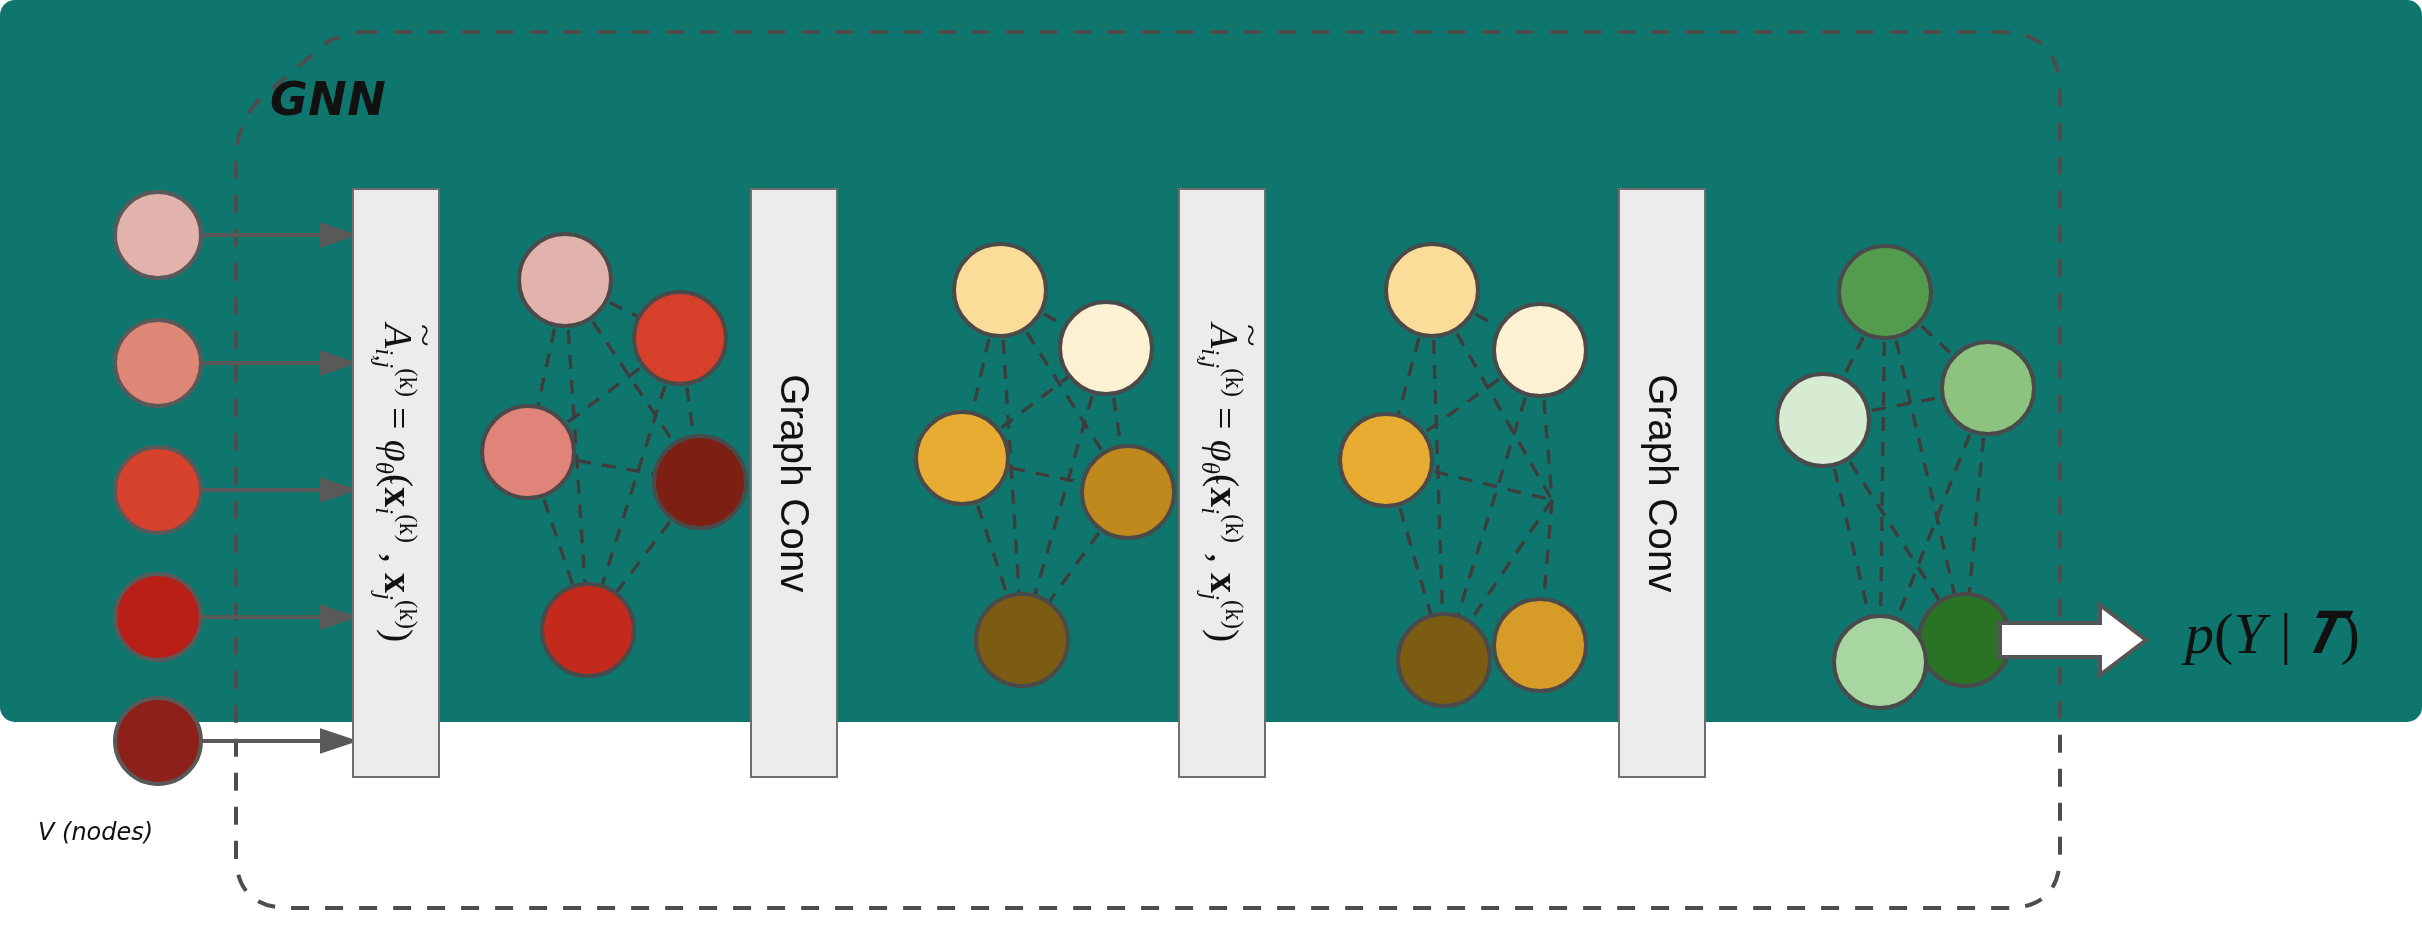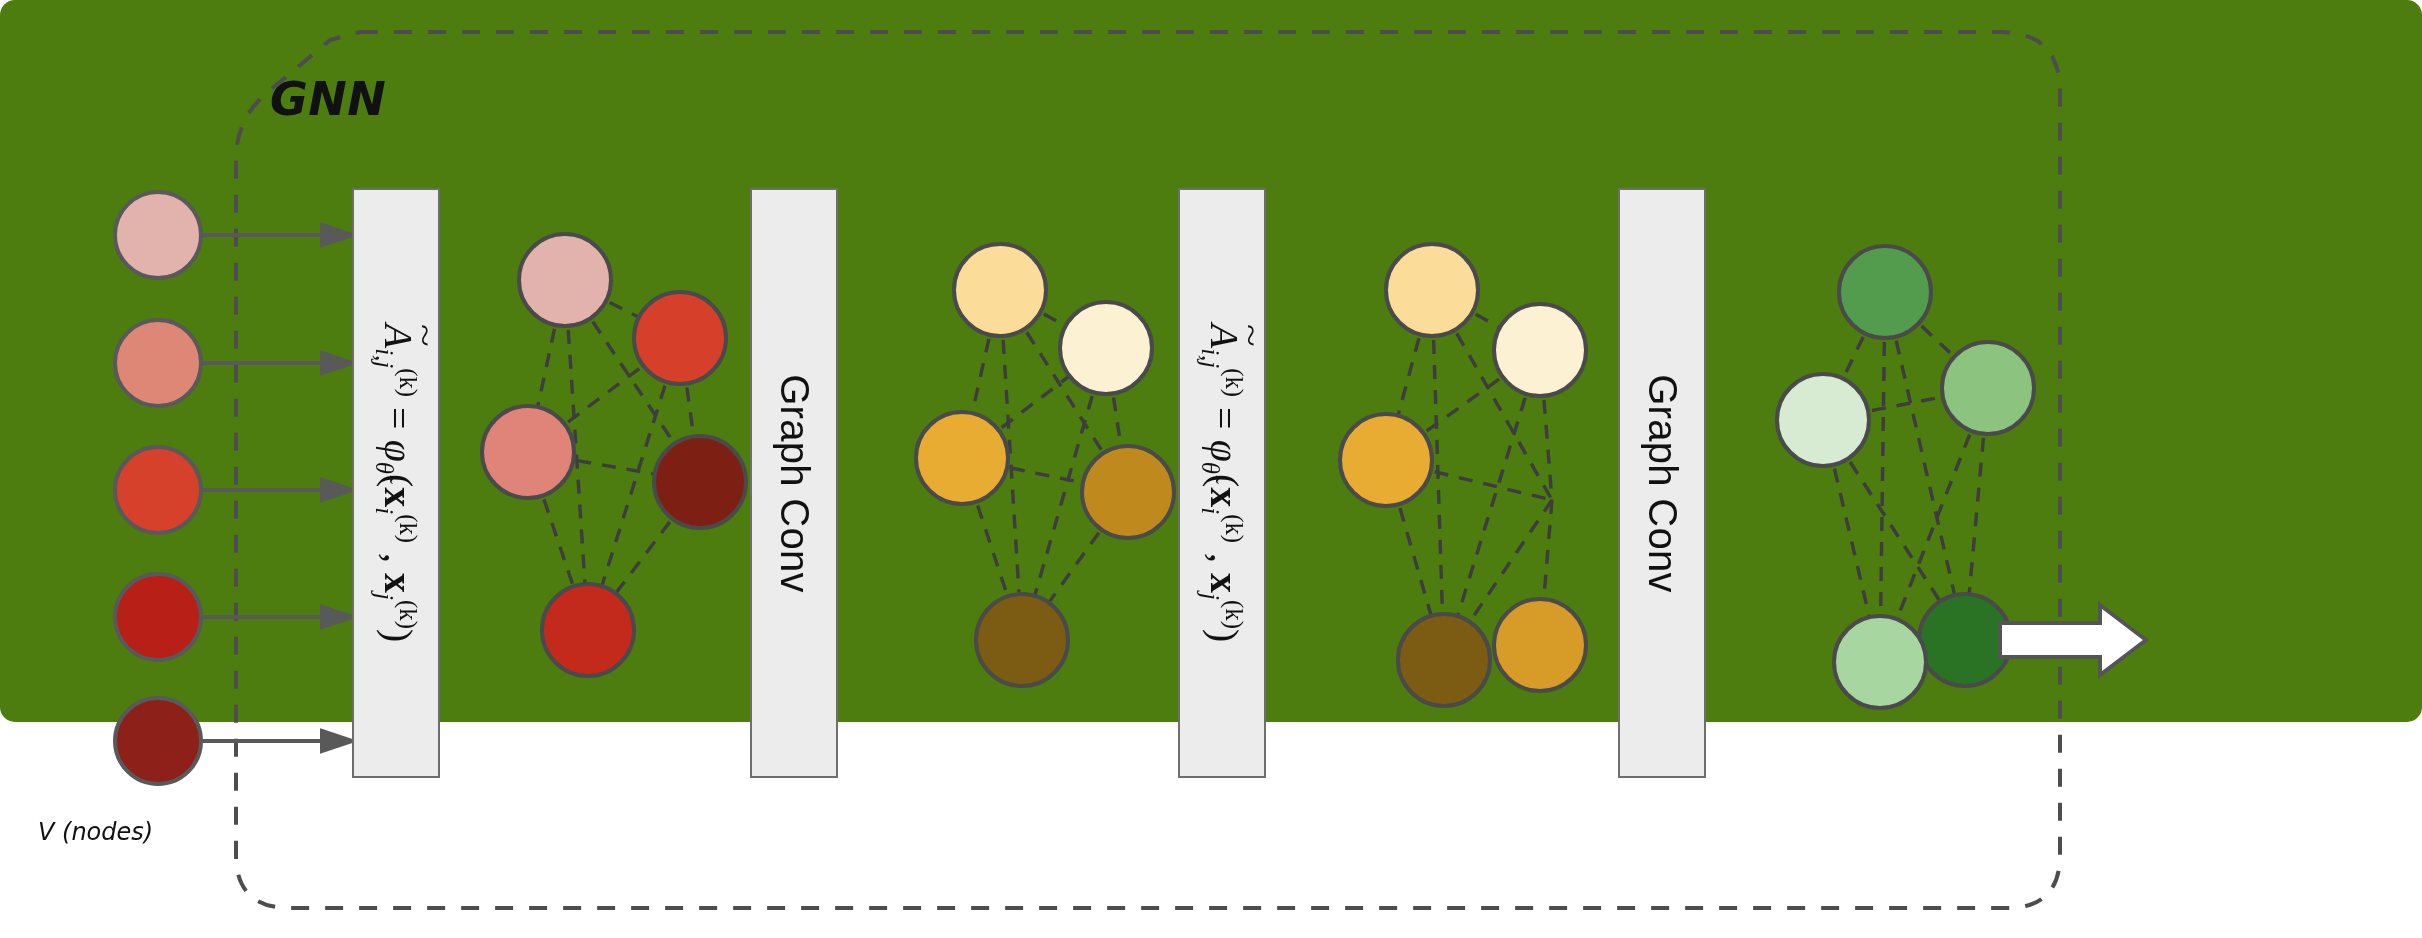--- a/index.html
+++ b/index.html
@@ -1,17 +1,17 @@
 <!DOCTYPE html>
 <html><head>
 <meta charset="utf-8">
 <style>
   html,body{margin:0;padding:0;background:#ffffff;}
   body{width:2422px;height:938px;font-family:"Liberation Sans",sans-serif;overflow:hidden;}
-  #stage{position:relative;width:2422px;height:722px;background:#4d7c0f;border-radius:15px;}
+  #stage{position:relative;width:2422px;height:722px;background:#0f766e;border-radius:15px;}
   svg.layer{position:absolute;left:0;top:0;width:2422px;height:938px;}
 
   .gnn-label{
     position:absolute;font-style:italic;font-weight:600;
     font-family:"DejaVu Sans",sans-serif;
     font-size:46px;color:#111;letter-spacing:.5px;white-space:nowrap;
   }
   .v-label{
     position:absolute;font-style:italic;font-weight:400;
     font-family:"DejaVu Sans",sans-serif;
@@ -203,15 +203,16 @@
   </div>
 
   <div class="procbox" style="left:1178px;top:188px;width:88px;height:590px;">
     <div class="vmath"><span class="mi tl">A</span><sub class="m">i,j</sub><sup class="m">(k)</sup>&nbsp;=&nbsp;<span class="mi">φ</span><sub class="m">θ̃</sub>(<span class="mb">x</span><sub class="m">i</sub><sup class="m">(k)</sup>&nbsp;,&nbsp;<span class="mb">x</span><sub class="m">j</sub><sup class="m">(k)</sup>)</div>
   </div>
 
   <div class="procbox" style="left:1618px;top:188px;width:88px;height:590px;">
     <div class="vtext">Graph Conv</div>
   </div>
 
+  <div class="out-label" style="left:2185px;top:600px;"><span class="mi">p</span>(<span class="mi">Y</span>&nbsp;|&nbsp;<span class="cal">𝑻</span>)</div>
 
 
 </div>
 
 </body></html>

